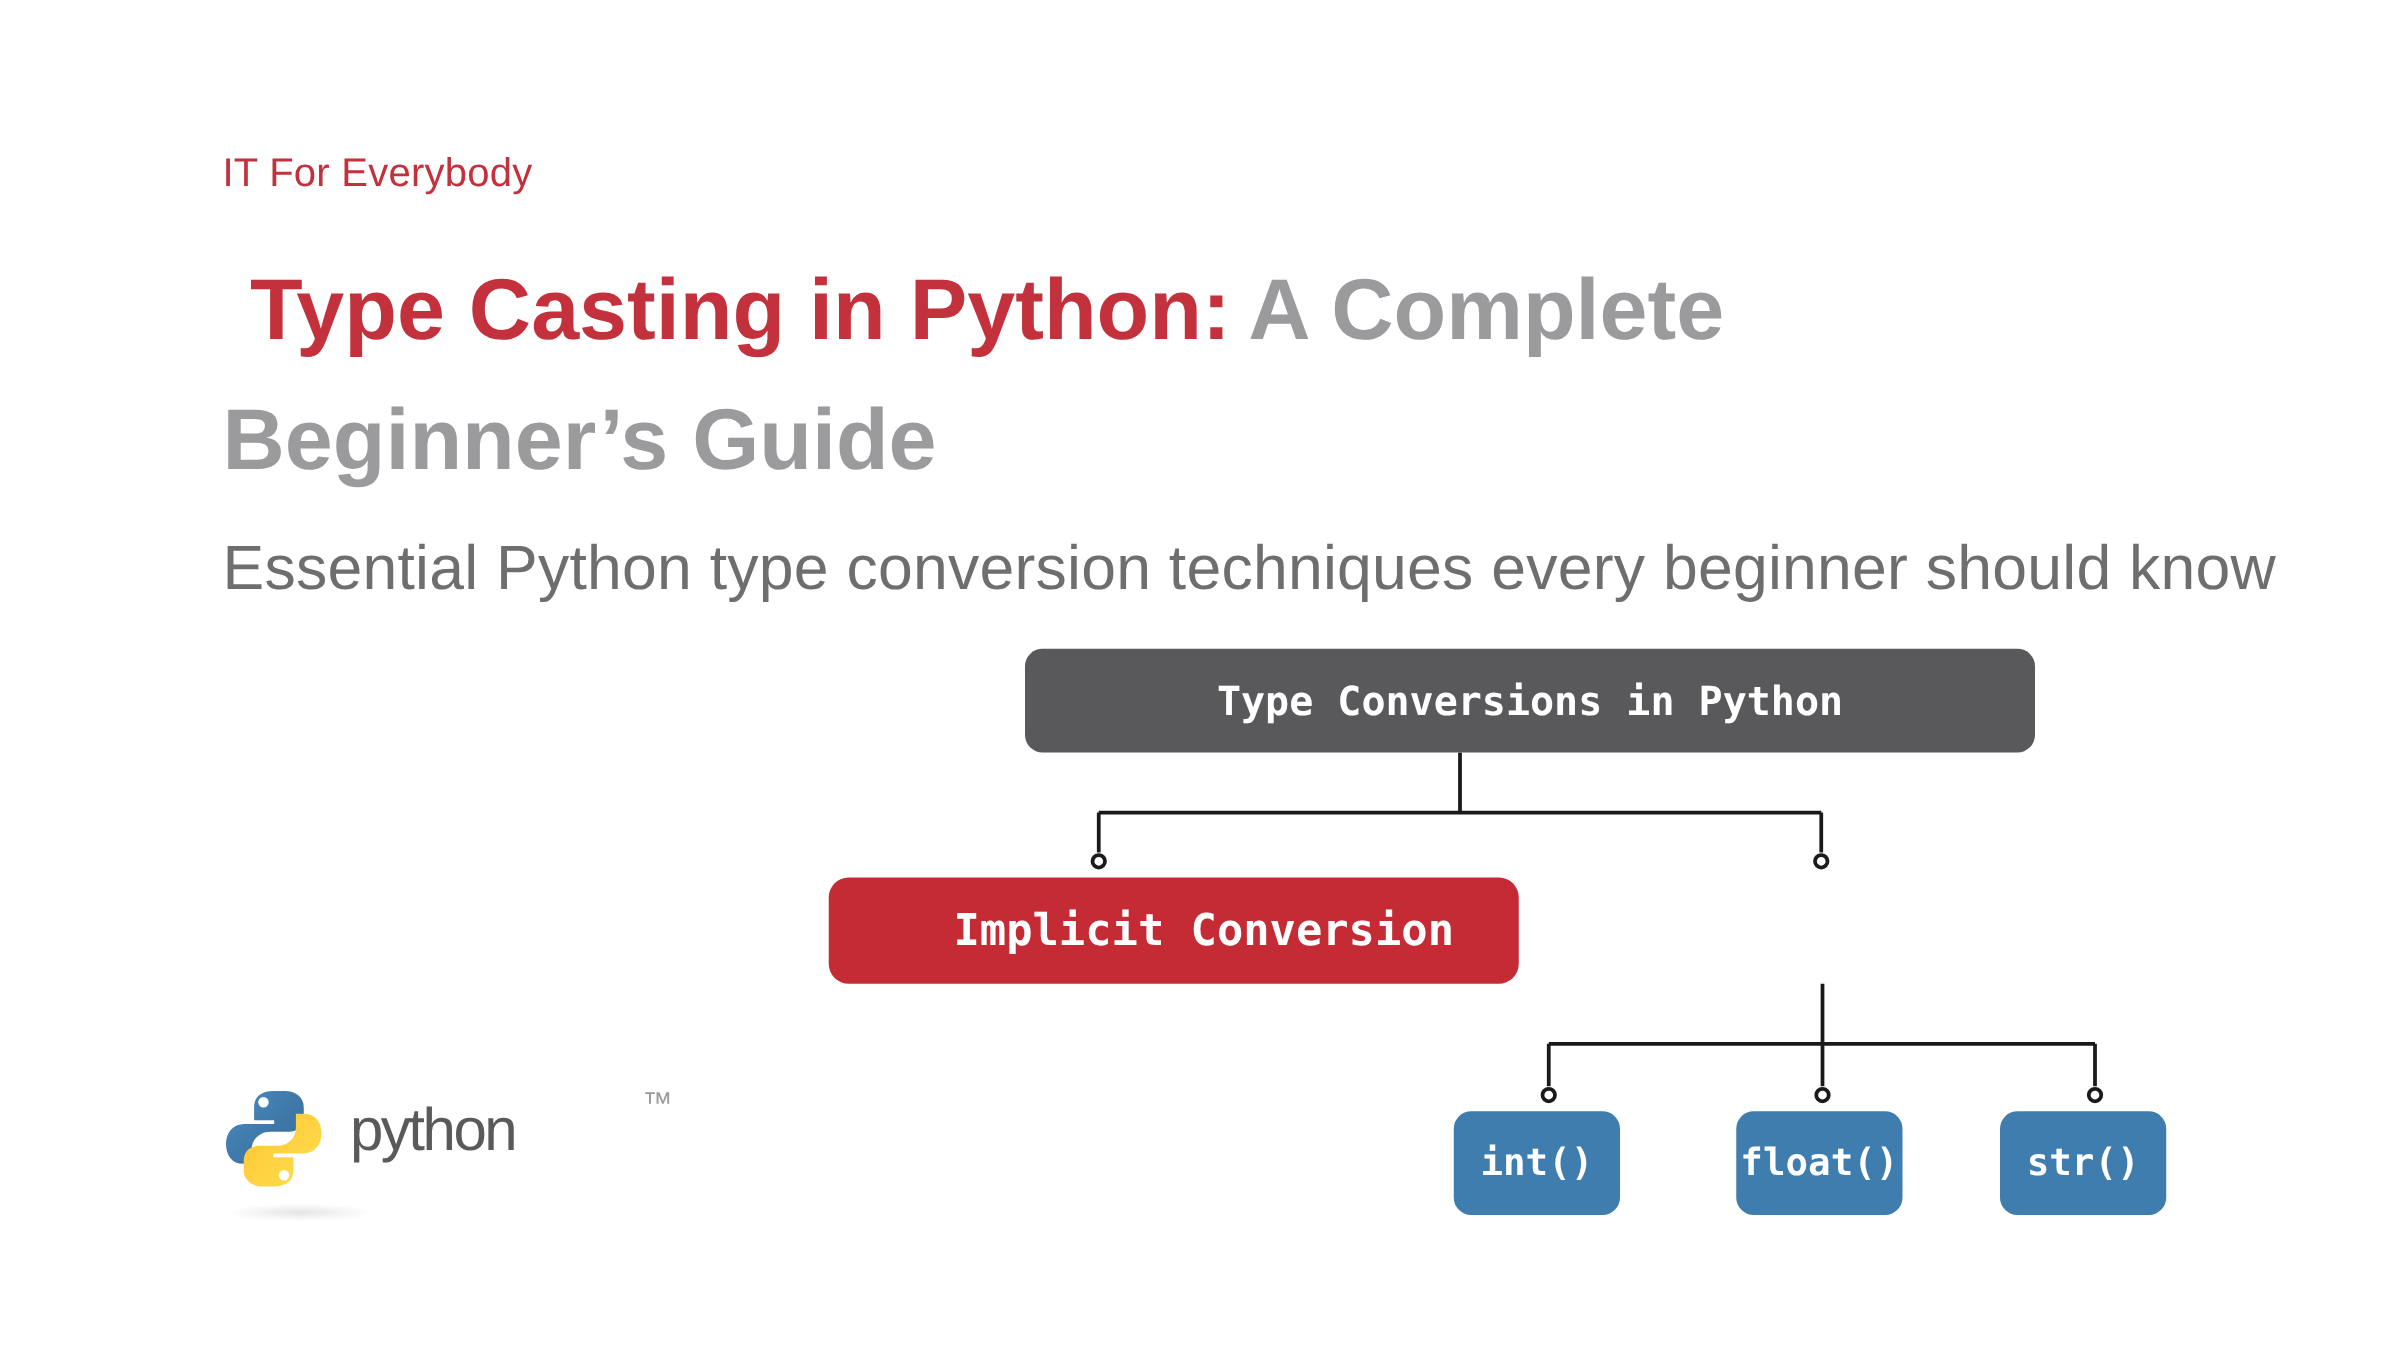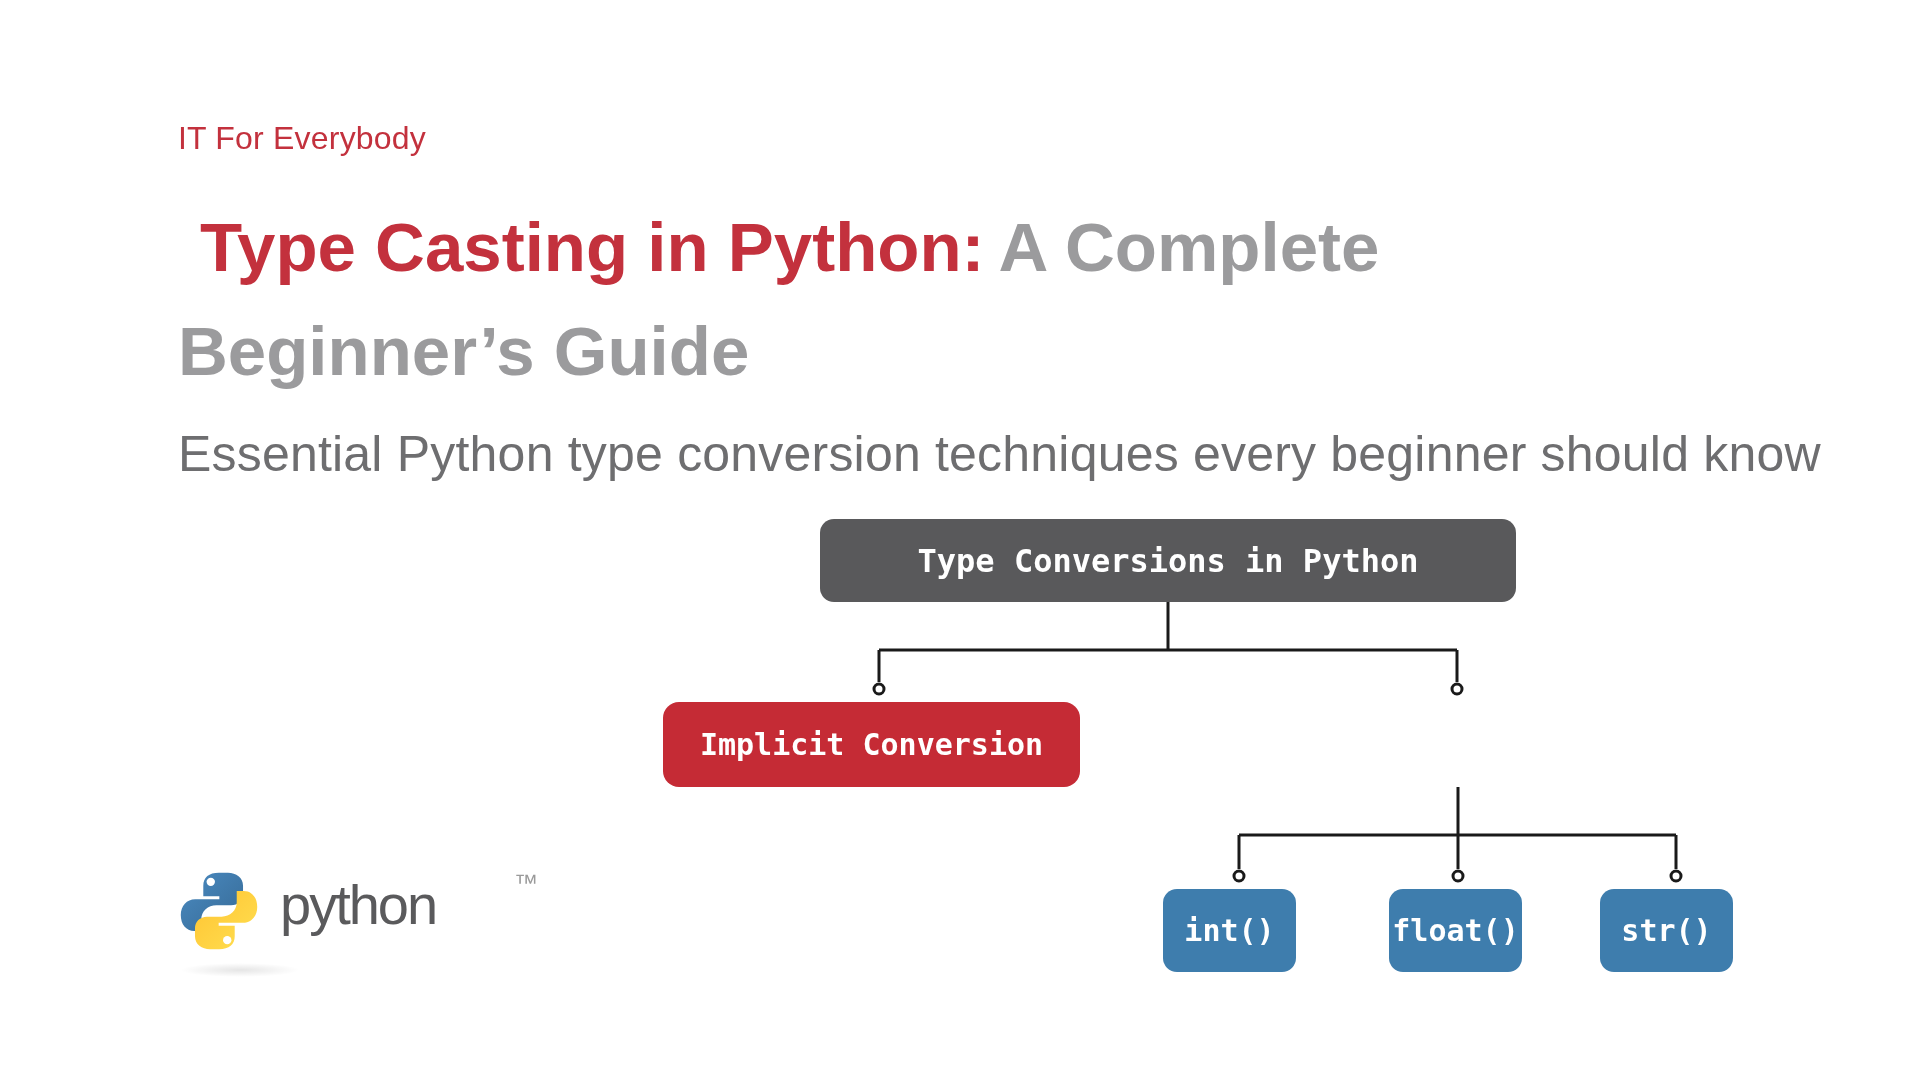--- a/index.html
+++ b/index.html
@@ -59,30 +59,31 @@
     position: absolute;
     display: flex;
     align-items: center;
     justify-content: center;
     color: #ffffff;
     font-family: "DejaVu Sans Mono", "Liberation Mono", monospace;
     font-weight: bold;
     white-space: nowrap;
   }
   .node.root {
-    left: 820px; top: 519px; width: 696px; height: 83px;
+    left: 820px; top: 519px; width: 808px; height: 83px;
     background: #59595b;
     border-radius: 14px;
     font-size: 32px;
   }
   .node.red {
-    top: 702px; width: 417px; height: 85px;
+    top: 702px; width: 504px; height: 85px;
     background: #c52b35;
     border-radius: 16px;
-    font-size: 30px;
+    font-size: 35px;
+    padding-left: 48px;
   }
   .node.red.implicit { left: 663px; }
   .node.red.explicit { left: 1242px; }
   .node.blue {
     top: 889px; width: 133px; height: 83px;
     background: #3e7dad;
     border-radius: 14px;
     font-size: 30px;
   }
   .node.blue.b-int   { left: 1163px; }
@@ -94,21 +95,21 @@
   .brand .mark { position: absolute; left: 27px; top: 12px; }
   .brand .shadow {
     position: absolute;
     left: 30px; top: 108px;
     width: 120px; height: 14px;
     background: radial-gradient(ellipse at center, rgba(0,0,0,0.10) 0%, rgba(0,0,0,0) 70%);
   }
   .brand .wordmark {
     position: absolute;
     left: 130px; top: 7px;
-    font-size: 56px;
+    font-size: 48px;
     line-height: 86px;
     font-weight: normal;
     letter-spacing: -2px;
     color: #5a5a5c;
   }
   .brand .tm {
     position: absolute;
     left: 364px; top: 14px;
     font-size: 24px;
     color: #9a9a9a;

